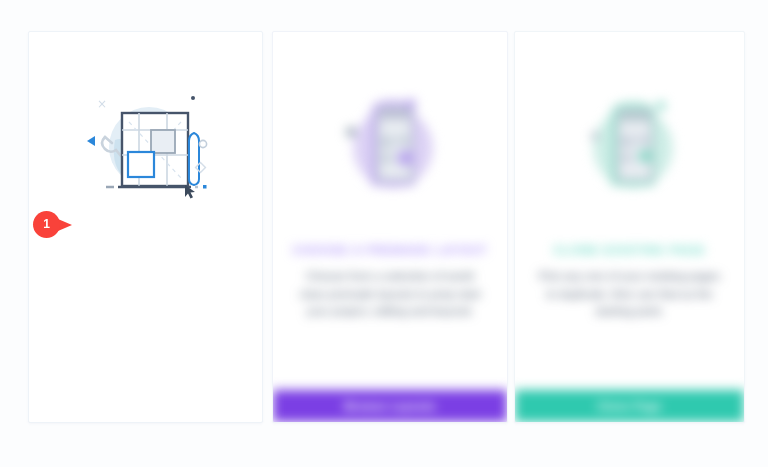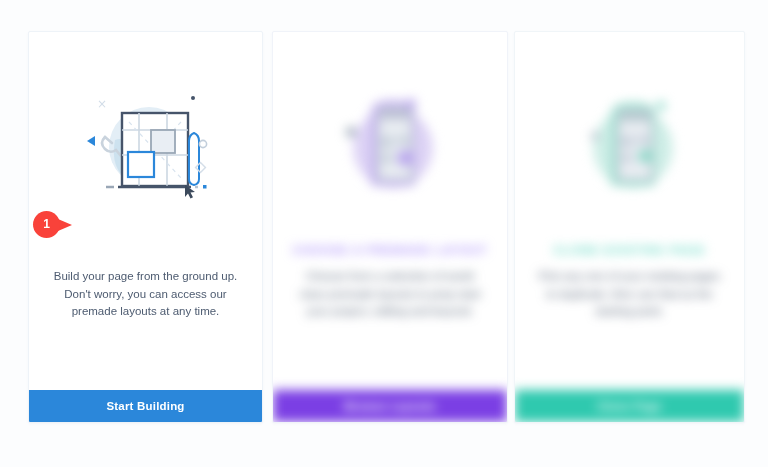--- a/index.html
+++ b/index.html
@@ -195,23 +195,21 @@
           <path d="M104 93 l0 12 l3 -3.5 l2.5 5 l2.5 -1.2 l-2.5 -4.8 l4.5 -0.4 z" fill="#3c4a5c"></path>
         </svg>
       </div>
 
       <div class="step-badge">
         <div class="tail"></div>
         <div class="circle"></div>
         <div class="num">1</div>
       </div>
 
-      <div class="card-desc">Build your page from the ground up. Don't worry, you can access our premade layouts at any time.</div>
     </div>
-    <div class="card-cta" style="background:#2b87da;">Start Building</div>
   </div>
 
   <div class="card blurred" id="card-2">
     <div class="card-body">
 
       <div class="illus-wrap">
         <svg class="illus" width="130" height="112" viewBox="0 0 130 112">
           <circle cx="68" cy="56" r="40" fill="#ddd3f5"></circle>
           <circle cx="86" cy="12" r="5" fill="#b9a5ee"></circle>
           <circle cx="26" cy="40" r="5" fill="#9aa7b6"></circle>

